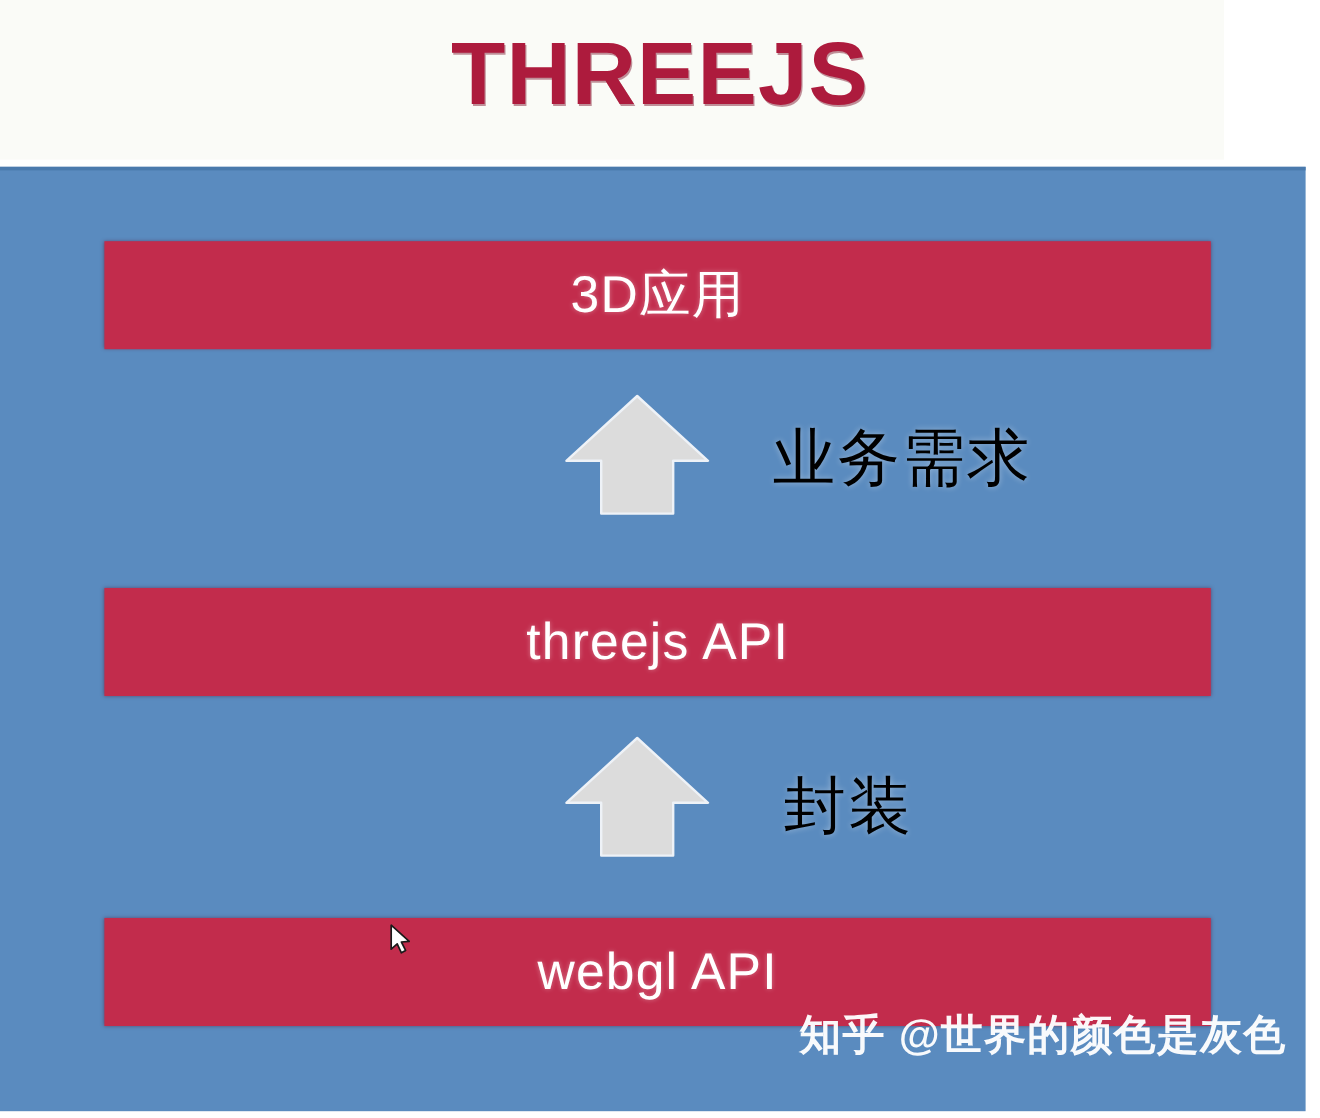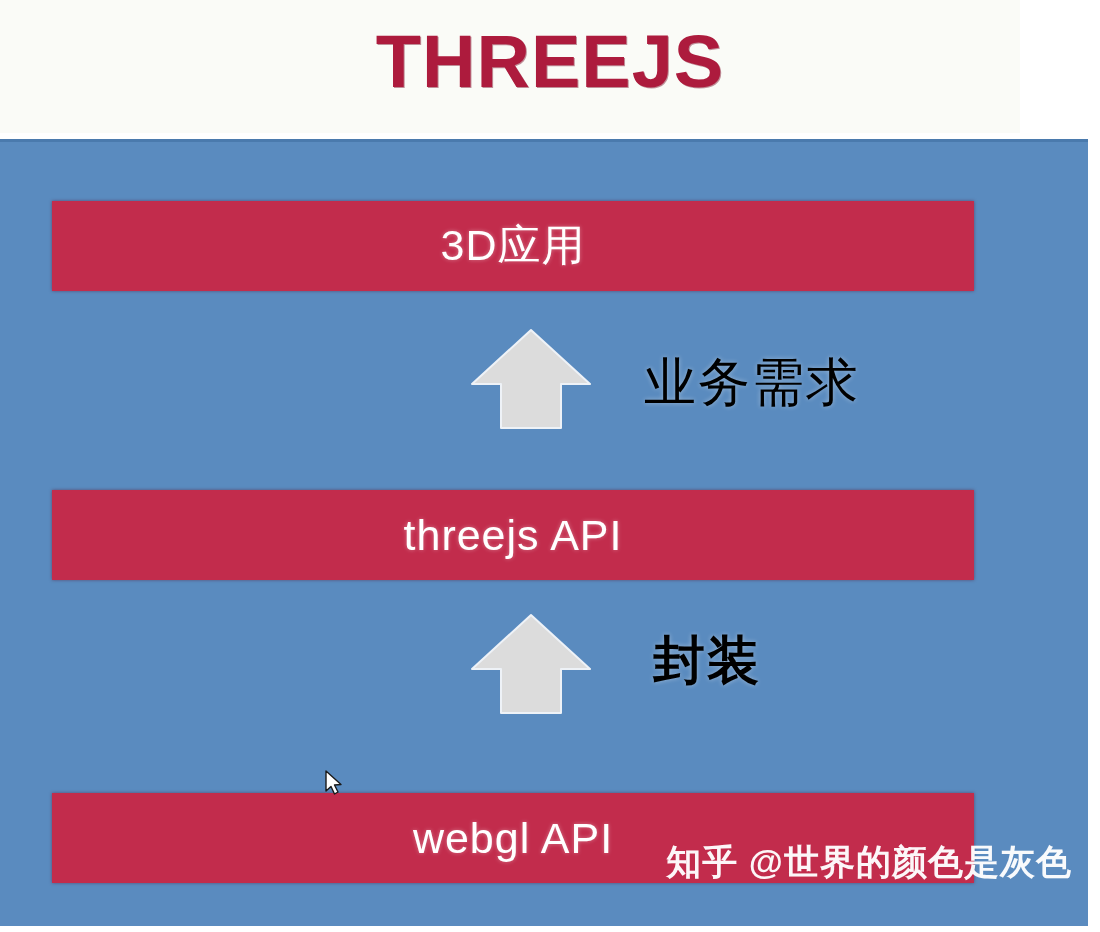--- a/index.html
+++ b/index.html
@@ -44,41 +44,41 @@
     width: 1088px;
     height: 787px;
     background: #5a8bbf;
     border-top: 3px solid #4a7aad;
     box-sizing: border-box;
   }
 
   
   .layer-box {
     position: absolute;
-    left: 52px;
+    left: 87px;
     width: 922px;
     height: 90px;
     background: #c22c4c;
     box-shadow: 0 0 3px rgba(90,20,45,0.55);
     display: flex;
     align-items: center;
     justify-content: center;
   }
   .layer-label {
     color: #ffffff;
     font-family: "Liberation Sans", "DejaVu Sans", sans-serif;
     font-size: 43px;
     font-weight: 400;
     letter-spacing: 1px;
     text-shadow: 0 0 4px rgba(255,255,255,0.35);
     white-space: nowrap;
   }
   #layer-box-0 { top: 59px; }
   #layer-box-1 { top: 348px; }
-  #layer-box-2 { top: 623px; margin-top: 28px; }
+  #layer-box-2 { top: 623px; }
 
   
   .arrow-group {
     position: absolute;
     left: 470px;
     width: 122px;
     height: 102px;
   }
   #arrow-group-0 { top: 186px; }
   #arrow-group-1 { top: 471px; }
@@ -94,21 +94,21 @@
     color: #000000;
     font-family: "Liberation Sans", "DejaVu Sans", sans-serif;
     font-size: 52px;
     font-weight: 400;
     letter-spacing: 2px;
     line-height: 60px;
     text-shadow: 0 0 5px rgba(255,255,255,0.4);
     white-space: nowrap;
   }
   #arrow-caption-0 { left: 644px; top: 210px; }
-  #arrow-caption-1 { left: 653px; top: 488px; font-weight: bold; }
+  #arrow-caption-1 { left: 653px; top: 500px; }
 
   
   #watermark {
     position: absolute;
     right: 16px;
     bottom: 40px;
     color: #ffffff;
     font-family: "Liberation Sans", "DejaVu Sans", sans-serif;
     font-size: 35px;
     font-weight: 700;

